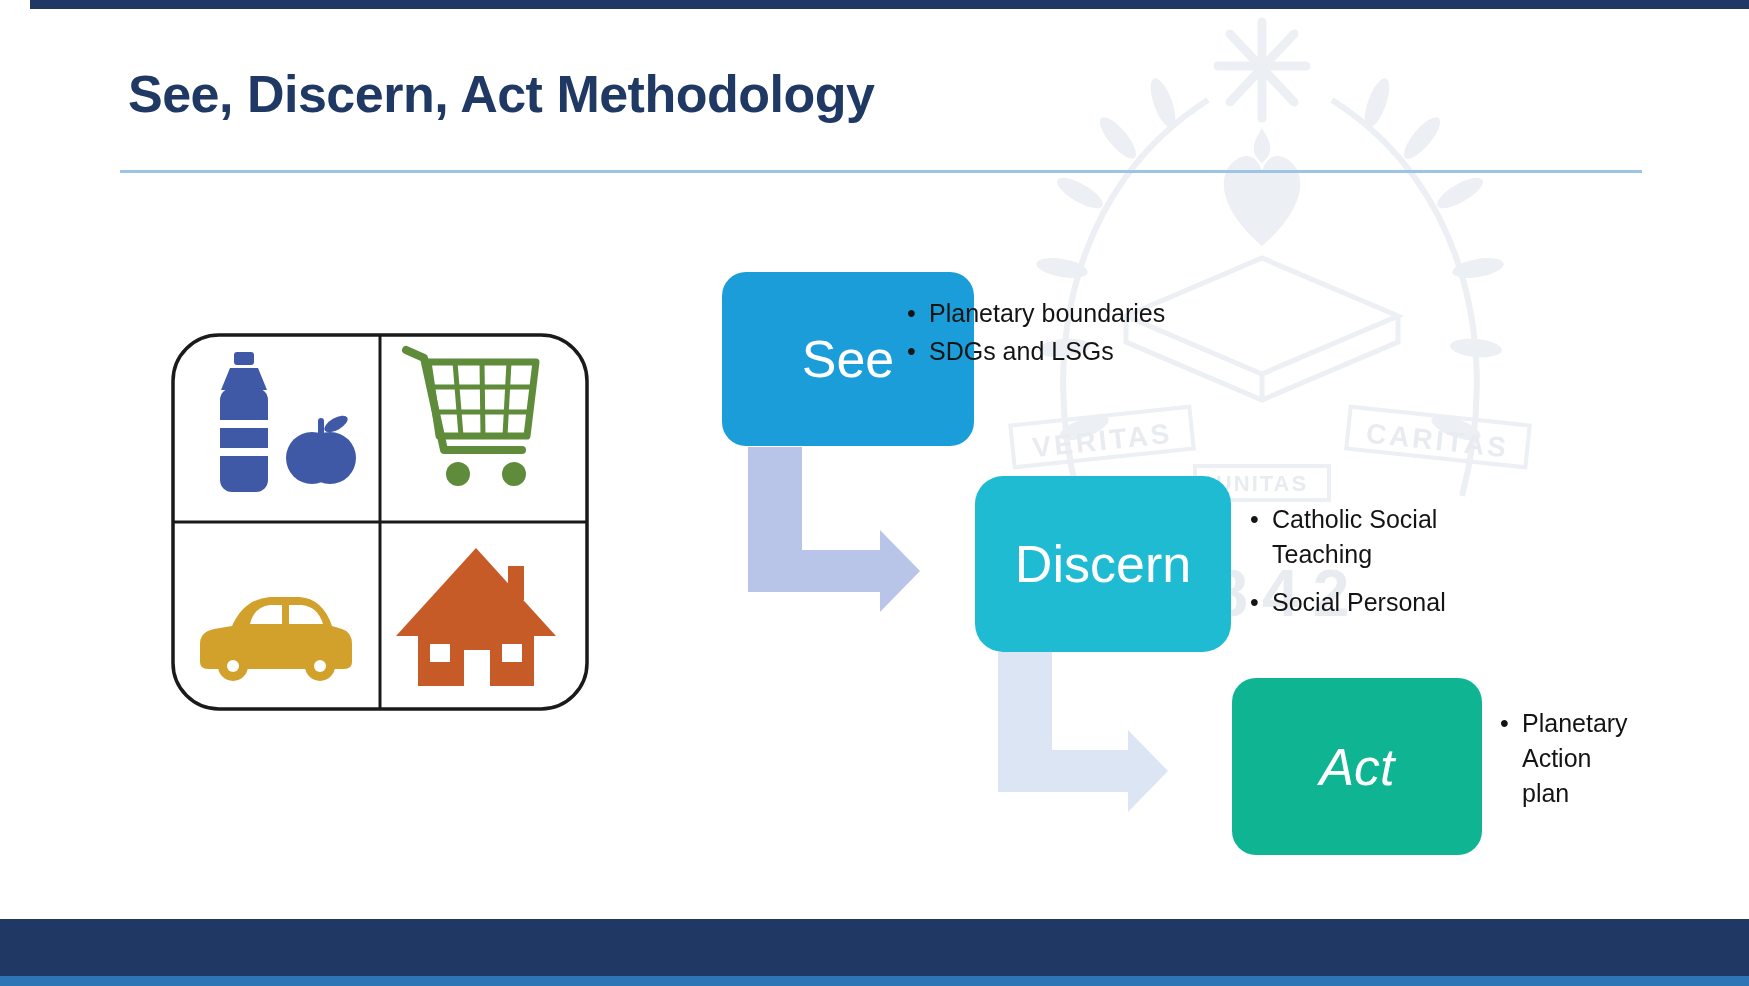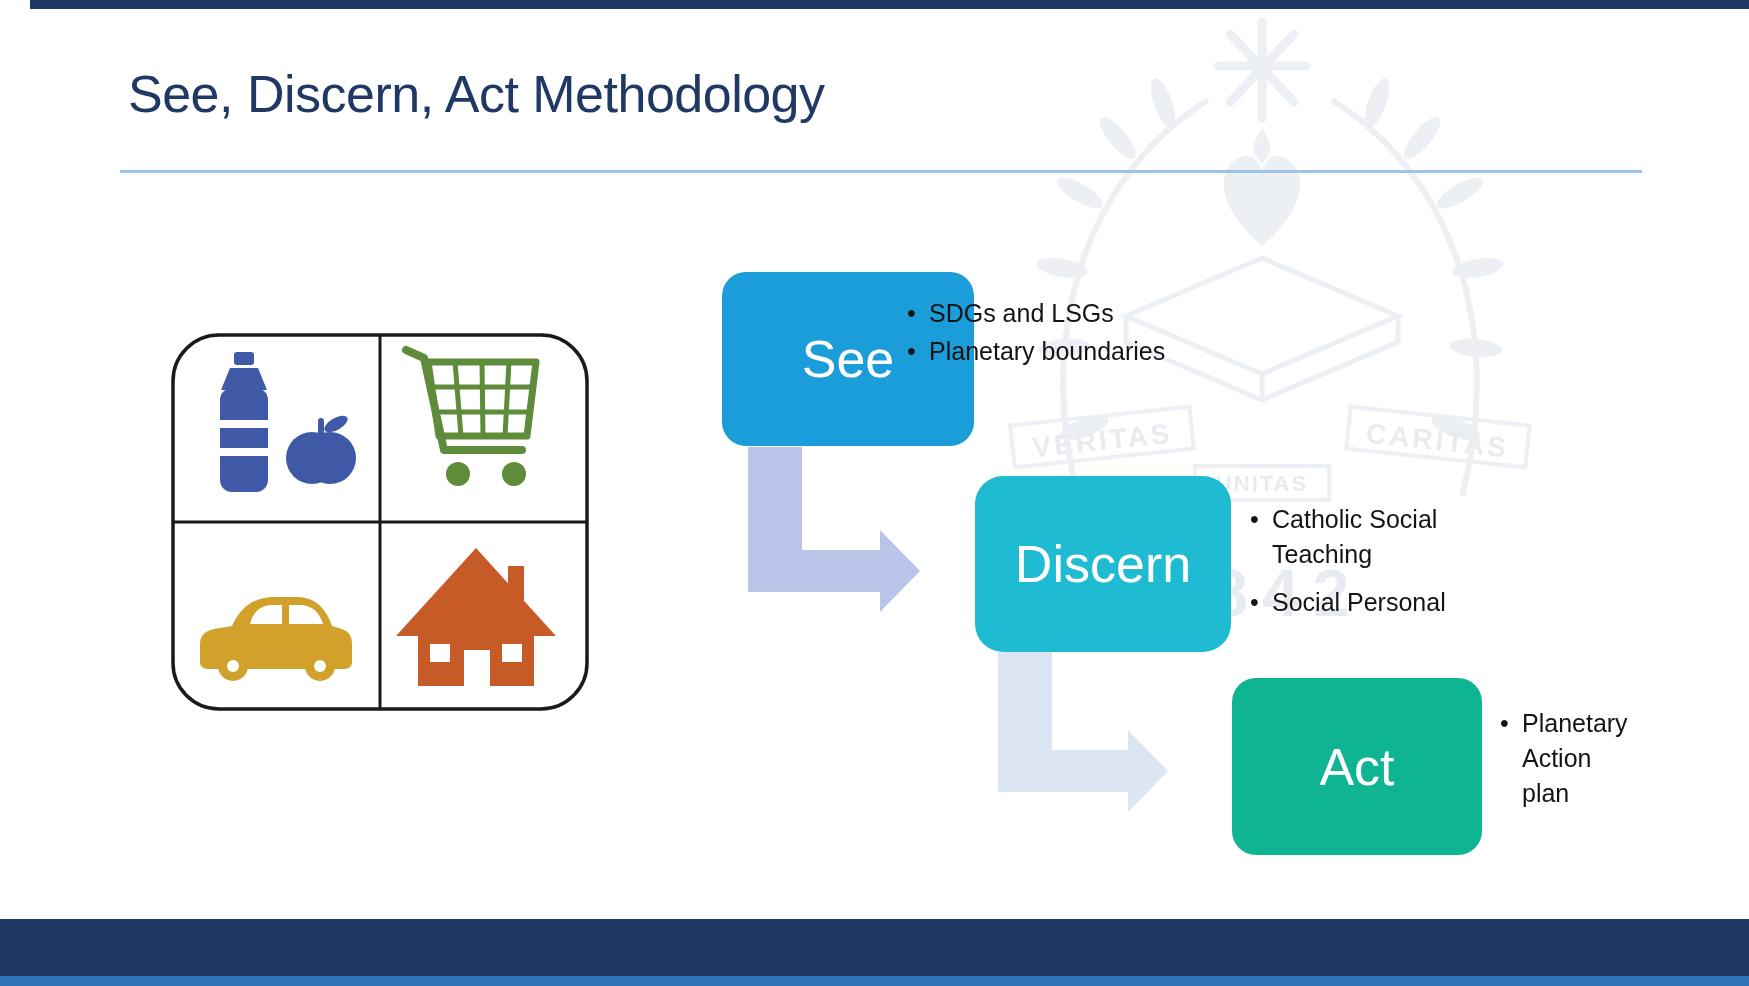--- a/index.html
+++ b/index.html
@@ -4,21 +4,21 @@
 <style>
   * { margin:0; padding:0; box-sizing:border-box; }
   html,body { background:#ffffff; }
   .slide {
     position:relative; width:1749px; height:986px; background:#ffffff;
     overflow:hidden; font-family:"Liberation Sans", sans-serif;
   }
   .top-bar { position:absolute; left:30px; top:0; right:0; height:9px; background:#1F3864; }
   .slide-title {
     position:absolute; left:128px; top:64px;
-    font-size:52px; font-weight:400; color:#1F3864; letter-spacing:-0.5px;
+    font-size:52px; font-weight:700; color:#1F3864; letter-spacing:-0.5px;
     white-space:nowrap;
   }
   .title-rule { position:absolute; left:120px; top:170px; width:1522px; height:3px; background:#9DC3E6; }
 
   .watermark { position:absolute; left:1000px; top:8px; width:540px; height:632px; pointer-events:none; }
 
   .quadrant { position:absolute; left:170px; top:332px; width:420px; height:380px; }
 
   .flow-arrows { position:absolute; left:690px; top:440px; width:520px; height:380px; pointer-events:none; }
 
@@ -149,33 +149,33 @@
 
   <svg class="flow-arrows" viewBox="0 0 520 380">
     <polygon points="58,7 112,7 112,110 190,110 190,90 230,131 190,172 190,152 58,152" fill="#B9C5E8"></polygon>
     <polygon points="308,212 362,212 362,310 438,310 438,290 478,331 438,372 438,352 308,352" fill="#DBE5F4"></polygon>
   </svg>
 
   <div class="step-box box-see" style="background-color: rgb(27, 157, 217);">
     <span>See</span>
   </div>
   <ul class="bullets bullets-see">
+    <li>Planetary boundaries</li>
     <li>SDGs and LSGs</li>
-    <li>Planetary boundaries</li>
   </ul>
 
   <div class="step-box box-discern" style="background-color: rgb(30, 187, 211); border-radius: 28px;">
     <span>Discern</span>
   </div>
   <ul class="bullets bullets-discern">
     <li>Catholic Social Teaching</li>
     <li>Social Personal</li>
   </ul>
 
-  <div class="step-box box-act" style="background-color: rgb(15, 180, 147);">
+  <div class="step-box box-act" style="background-color: rgb(15, 180, 147); font-style: italic;">
     <span>Act</span>
   </div>
   <ul class="bullets bullets-act">
     <li>Planetary Action plan</li>
   </ul>
 
   <div class="bottom-band"></div>
   <div class="bottom-strip"></div>
 
 </div>

